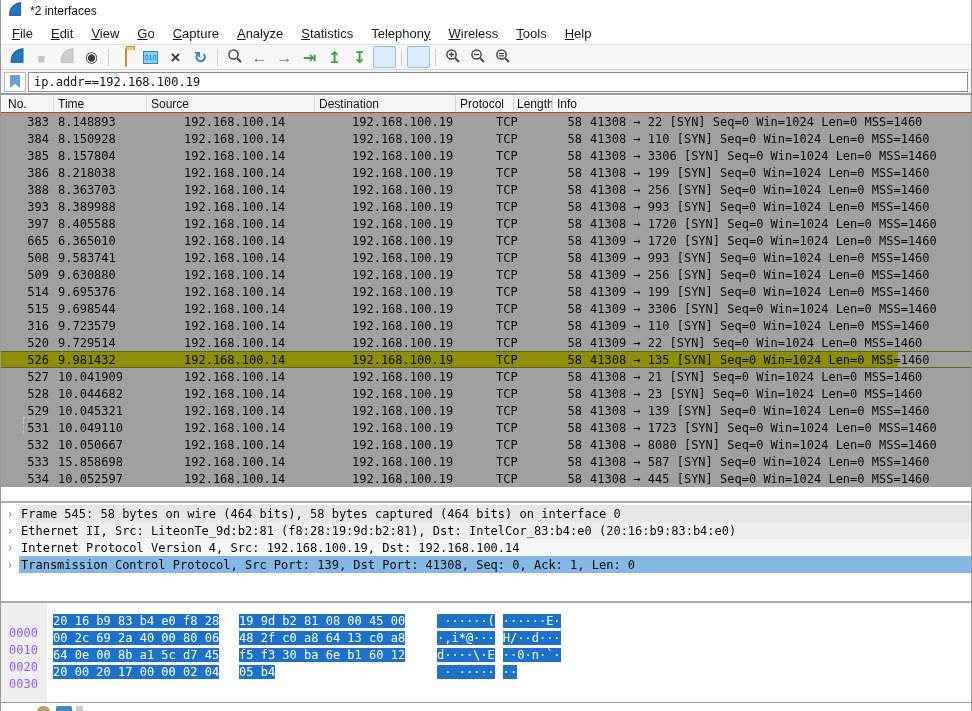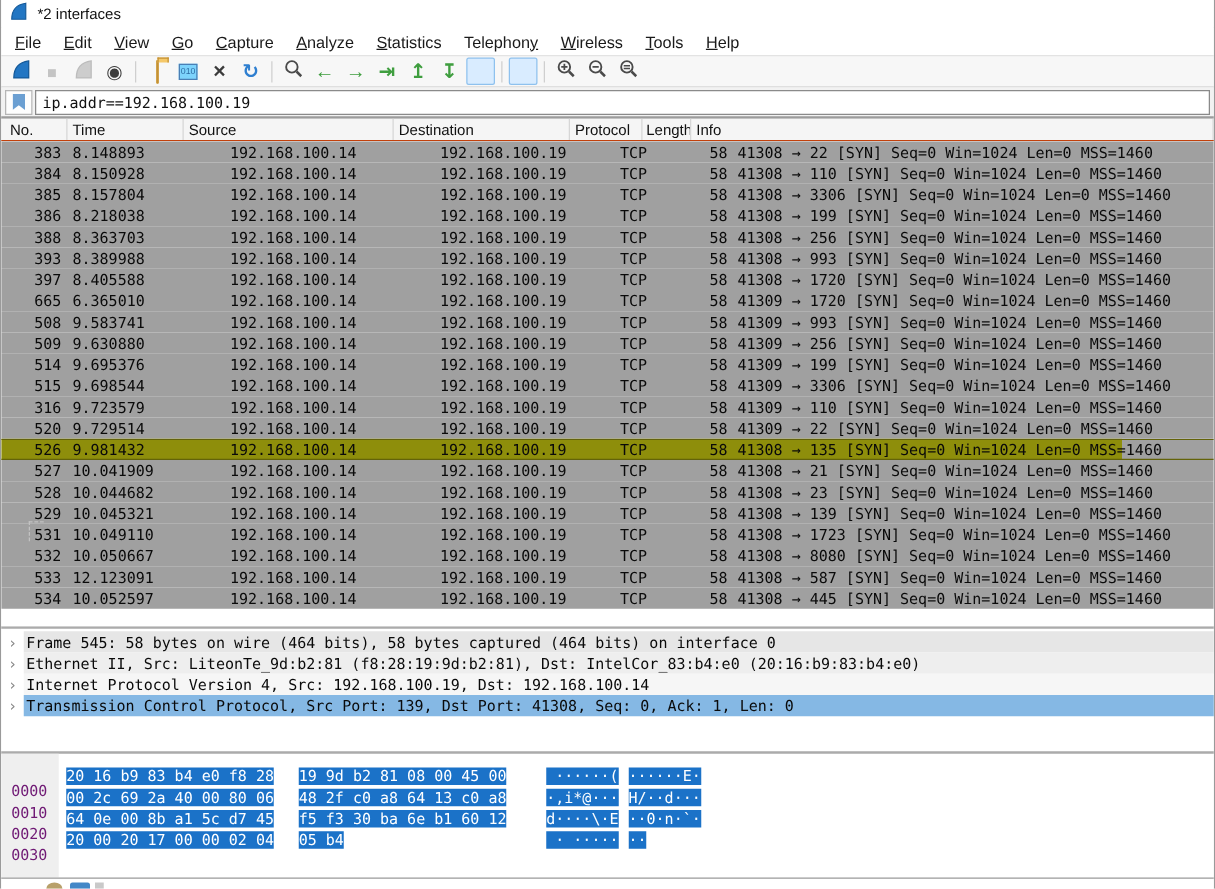--- a/index.html
+++ b/index.html
@@ -78,21 +78,21 @@
   .hl-grey  .tw { background:#e6e6e6; }
   .hl-grey2 .tw { background:#eeeeee; }
   .hl-grey3 .tw { background:#f6f6f6; }
   .hl-blue  .tw { background:#85b8e4; }
 
   
   .hexpane { height:101px; border-top:2px solid #ababab; background:#fff; position:relative;
       font-family:"DejaVu Sans Mono","Liberation Mono",monospace; font-size:12px; padding-top:9px; }
   .hex-gutter { position:absolute; left:0; top:0; width:46px; height:100%; background:#efefef; }
   .hexrow { height:17px; display:flex; align-items:center; white-space:pre; position:relative; }
-  .off { width:46px; padding-left:8px; color:#701a75; flex:none;margin-top:24px; }
+  .off { width:46px; padding-left:8px; color:#8b5cf6; flex:none;margin-top:24px; }
   .hx  { width:180px; margin-left:6px; flex:none; }
   .hx2 { width:174px; }
   .asc { margin-left:24px; flex:none; }
   .asc2{ margin-left:8px; flex:none; }
   .hl  { background:#1b72c8; color:#fff; }
 
   
   .statusbar { height:9px; border-top:1px solid #9a9a9a; background:#fff; position:relative; overflow:hidden; }
   .sb-a { position:absolute; left:36px; top:3px; width:13px; height:10px; border-radius:50%; background:#b8a06a; }
   .sb-b { position:absolute; left:55px; top:3px; width:16px; height:10px; background:#4287c7; border-radius:2px; }
@@ -410,21 +410,21 @@
         <div class="cell c-no">532</div>
         <div class="cell c-time">10.050667</div>
         <div class="cell c-src">192.168.100.14</div>
         <div class="cell c-dst">192.168.100.19</div>
         <div class="cell c-proto">TCP</div>
         <div class="cell c-len">58</div>
         <div class="cell c-info">41308 → 8080 [SYN] Seq=0 Win=1024 Len=0 MSS=1460</div>
       </div>
       <div class="prow" style="background: rgb(160, 160, 160);">
         <div class="cell c-no">533</div>
-        <div class="cell c-time">12.123091</div>
+        <div class="cell c-time">15.858698</div>
         <div class="cell c-src">192.168.100.14</div>
         <div class="cell c-dst">192.168.100.19</div>
         <div class="cell c-proto">TCP</div>
         <div class="cell c-len">58</div>
         <div class="cell c-info">41308 → 587 [SYN] Seq=0 Win=1024 Len=0 MSS=1460</div>
       </div>
       <div class="prow" style="background: rgb(160, 160, 160);">
         <div class="cell c-no">534</div>
         <div class="cell c-time">10.052597</div>
         <div class="cell c-src">192.168.100.14</div>

